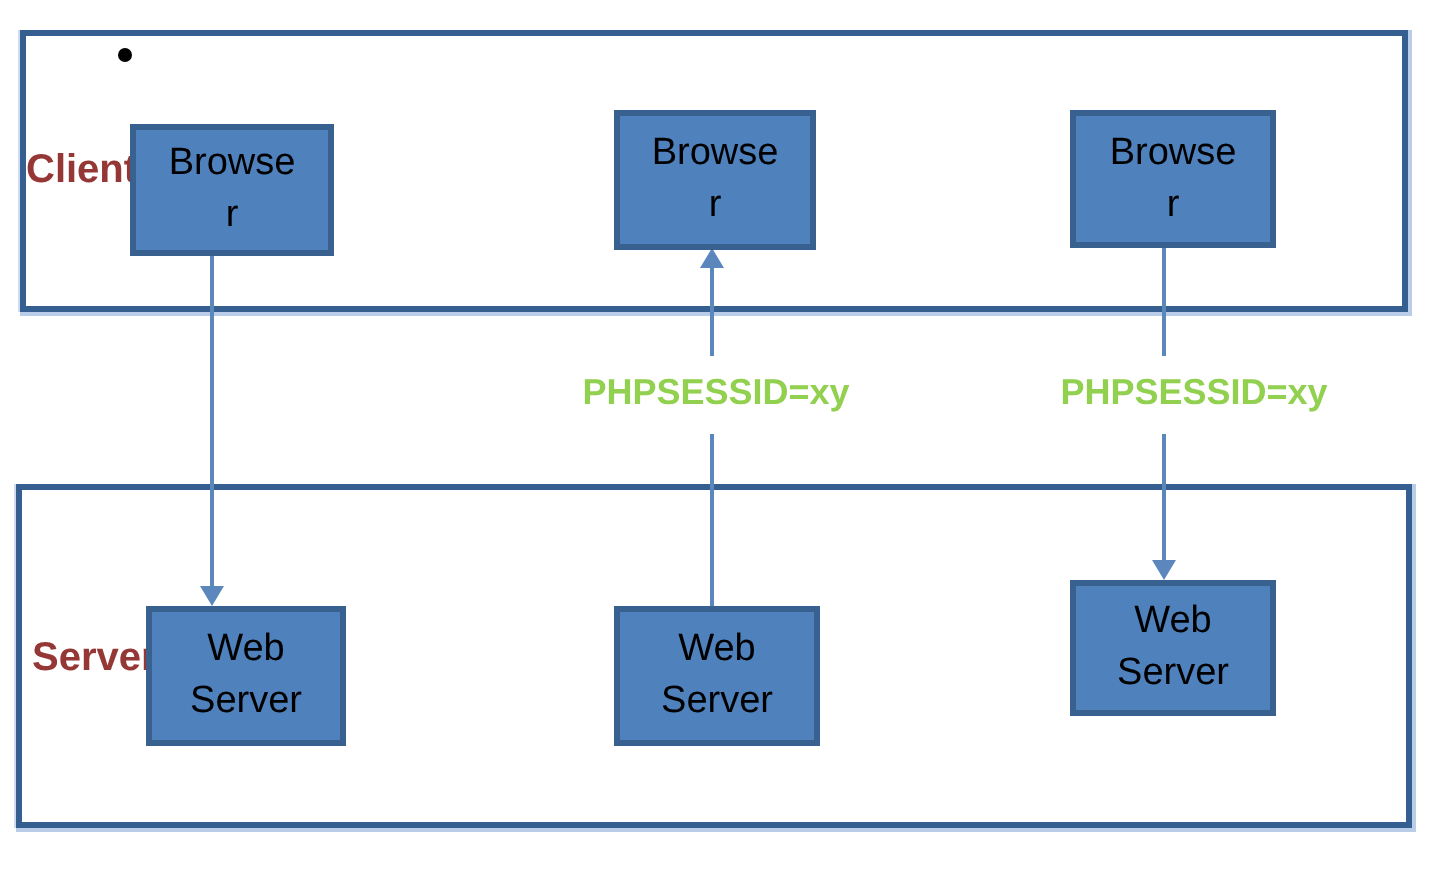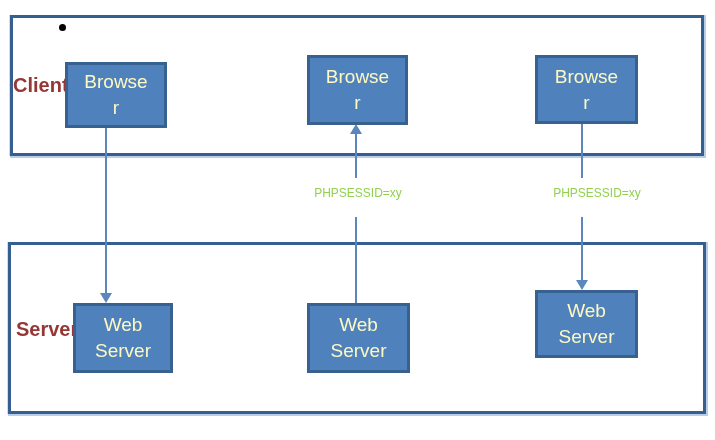--- a/index.html
+++ b/index.html
@@ -24,21 +24,21 @@
   #server-label{left:16px;top:318px;}
   
   #bullet{position:absolute;left:59px;top:24px;width:7px;height:7px;border-radius:50%;
     background:#000000;z-index:3;}
   
   #placeholder-edge{position:absolute;left:70px;top:43px;width:170px;height:1px;
     background:#d9d9d9;z-index:0;}
   
   .node{
     position:absolute;background:#4f81bd;border:3px solid #38618f;box-sizing:border-box;
-    color:#fef9c3;display:flex;flex-direction:column;align-items:center;justify-content:center;
+    color:#000000;display:flex;flex-direction:column;align-items:center;justify-content:center;
     font-size:19px;line-height:26px;text-align:center;z-index:4;
   }
   .node span{display:block;}
   #browser-1{left:65px;top:62px;width:102px;height:66px;}
   #browser-2{left:307px;top:55px;width:101px;height:70px;}
   #browser-3{left:535px;top:55px;width:103px;height:69px;}
   #webserver-1{left:73px;top:303px;width:100px;height:70px;}
   #webserver-2{left:307px;top:303px;width:103px;height:70px;}
   #webserver-3{left:535px;top:290px;width:103px;height:68px;}
   
@@ -52,22 +52,22 @@
     border-left:6px solid transparent;border-right:6px solid transparent;
     border-top:10px solid #5b87bd;}
   .arrow-up{position:absolute;width:0;height:0;z-index:3;
     border-left:6px solid transparent;border-right:6px solid transparent;
     border-bottom:10px solid #5b87bd;}
   #arrow-1{left:100px;top:293px;}
   #arrow-2{left:350px;top:124px;}
   #arrow-3{left:576px;top:280px;}
   
   .cookie-label{
-    position:absolute;color:#92d050;font-size:12px;z-index:5;width:170px;text-align:center;
-    font-weight:normal;
+    position:absolute;color:#92d050;font-size:18px;z-index:5;width:170px;text-align:center;
+    font-weight:bold;
   }
   #cookie-label-middle{left:273px;top:186px;}
   #cookie-label-right{left:512px;top:186px;}
 </style>
 </head>
 <body>
 
 <div id="stage">
 
   <div id="placeholder-edge"></div>

